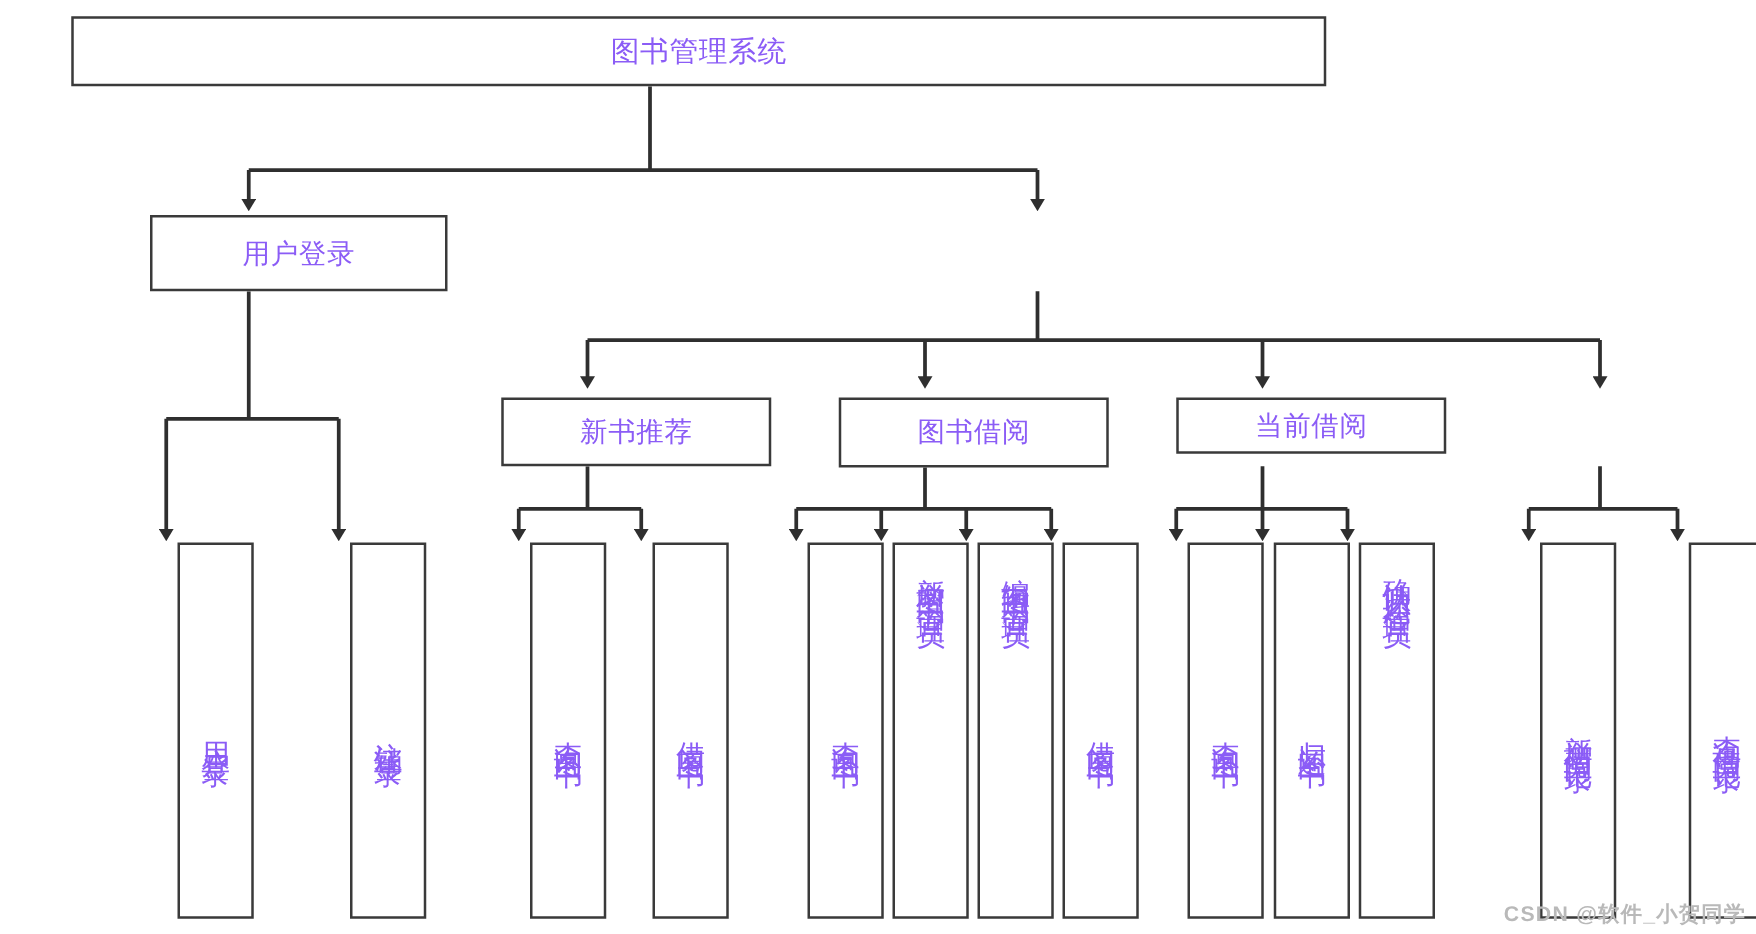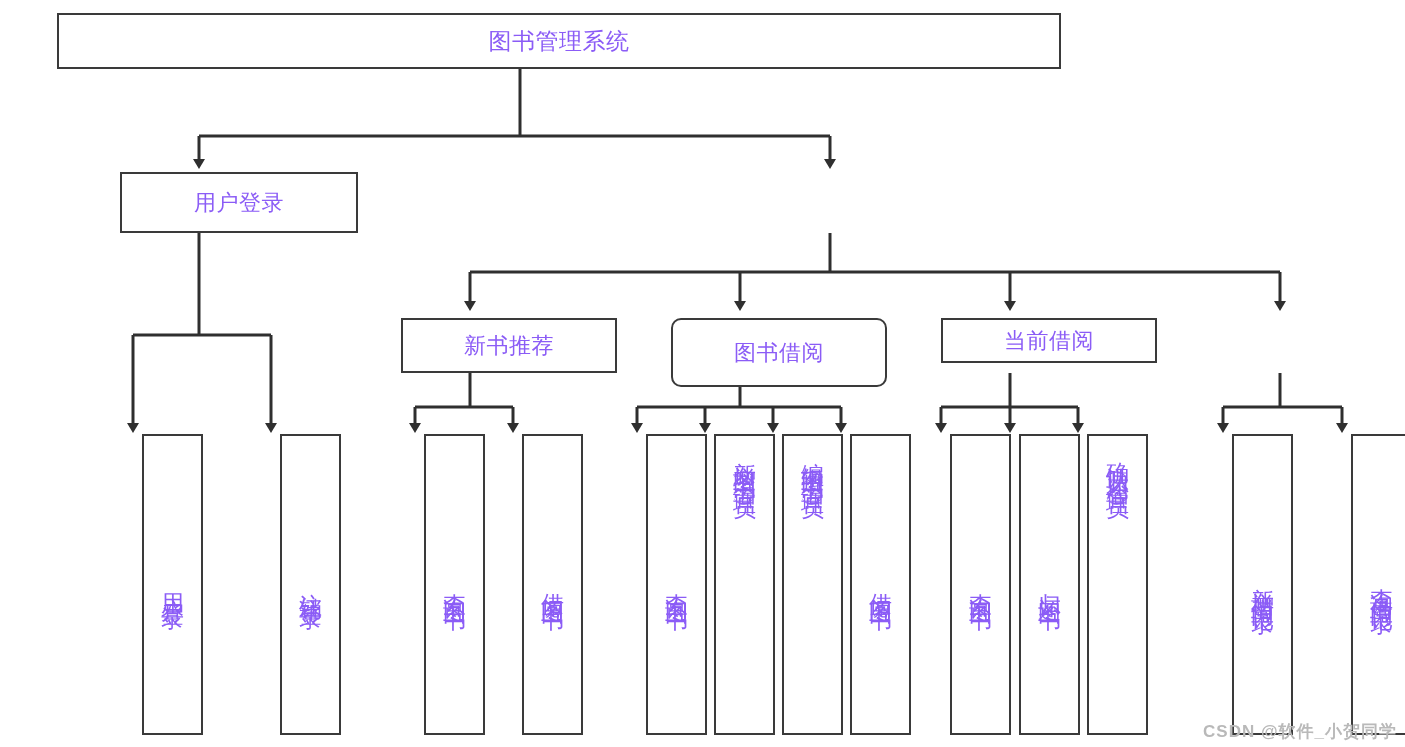--- a/index.html
+++ b/index.html
@@ -122,21 +122,21 @@
     <span class="label">图书管理系统</span>
   </div>
 
   <div class="node h-node" style="left:81px;top:172px;width:238px;height:61px;">
     <span class="label">用户登录</span>
   </div>
 
   <div class="node h-node" style="left:362px;top:318px;width:216px;height:55px;">
     <span class="label">新书推荐</span>
   </div>
-  <div class="node h-node" style="left:632px;top:318px;width:216px;height:69px;border-radius:10px;">
+  <div class="node h-node" style="left:632px;top:318px;width:216px;height:56px;">
     <span class="label">图书借阅</span>
   </div>
   <div class="node h-node" style="left:902px;top:318px;width:216px;height:45px;">
     <span class="label">当前借阅</span>
   </div>
 
   <div class="node v-node center" style="left:103px;top:434px;width:61px;height:301px;">
     <span class="label">用户登录</span>
   </div>
   <div class="node v-node center" style="left:241px;top:434px;width:61px;height:301px;">

